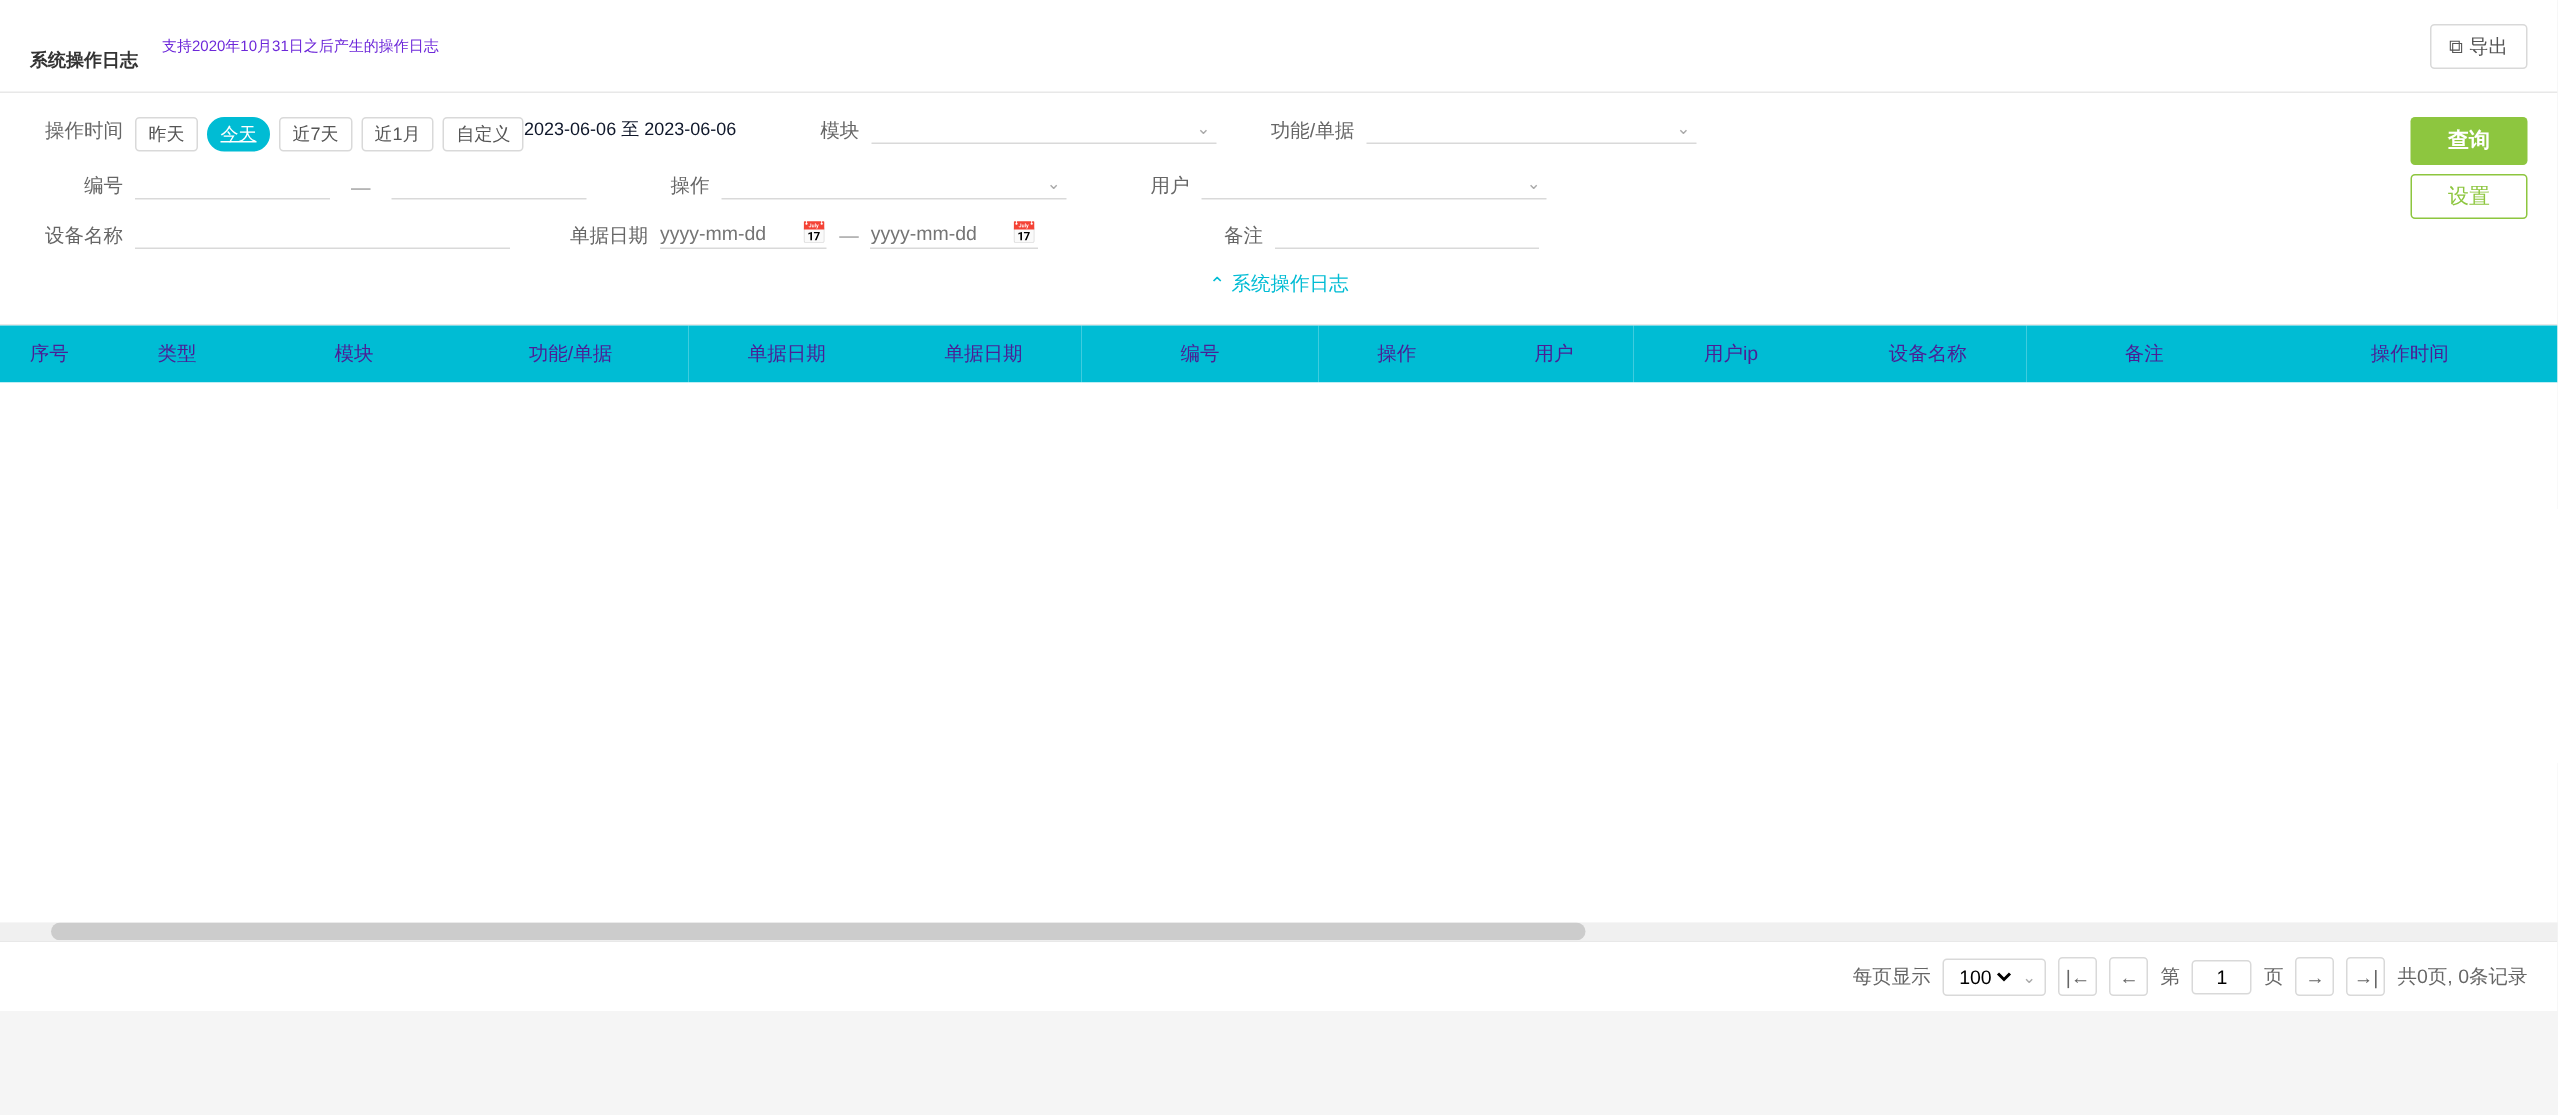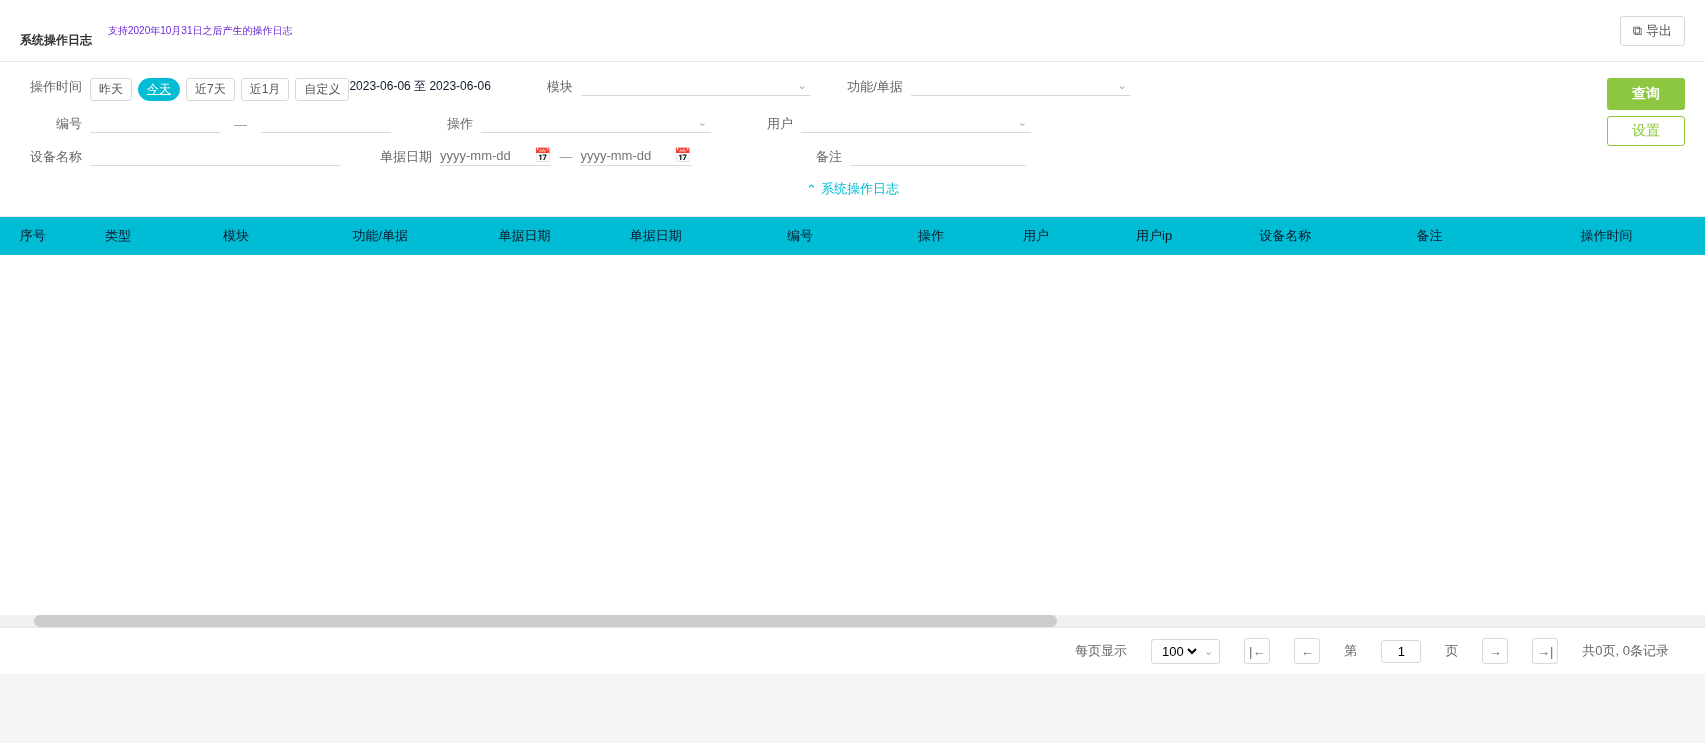--- a/index.html
+++ b/index.html
@@ -185,43 +185,43 @@
 
     .table-section { background: #fff; margin-top: 0; }
 
     .data-table {
       width: 100%;
       border-collapse: collapse;
       table-layout: fixed;
     }
     .data-table thead tr {
       background: #00bcd4;
-      color: #0f172a;
+      color: #4c1d95;
     }
     .data-table th {
       padding: 10px 8px;
       text-align: center;
       font-size: 13px;
       font-weight: normal;
       white-space: nowrap;
     }
 
     .empty-area {
       height: 360px;
       background: #fff;
     }
 
     .pagination-bar {
       background: #fff;
       border-top: 1px solid #e8e8e8;
-      padding: 10px 36px;
+      padding: 10px 20px;
       display: flex;
       align-items: center;
       justify-content: flex-end;
-      gap: 24px;
+      gap: 8px;
     }
     .pagination-label { color: #666; font-size: 13px; }
     .page-size-select {
       display: flex;
       align-items: center;
       border: 1px solid #d9d9d9;
       border-radius: 3px;
       padding: 3px 6px;
       background: #fff;
       gap: 4px;

